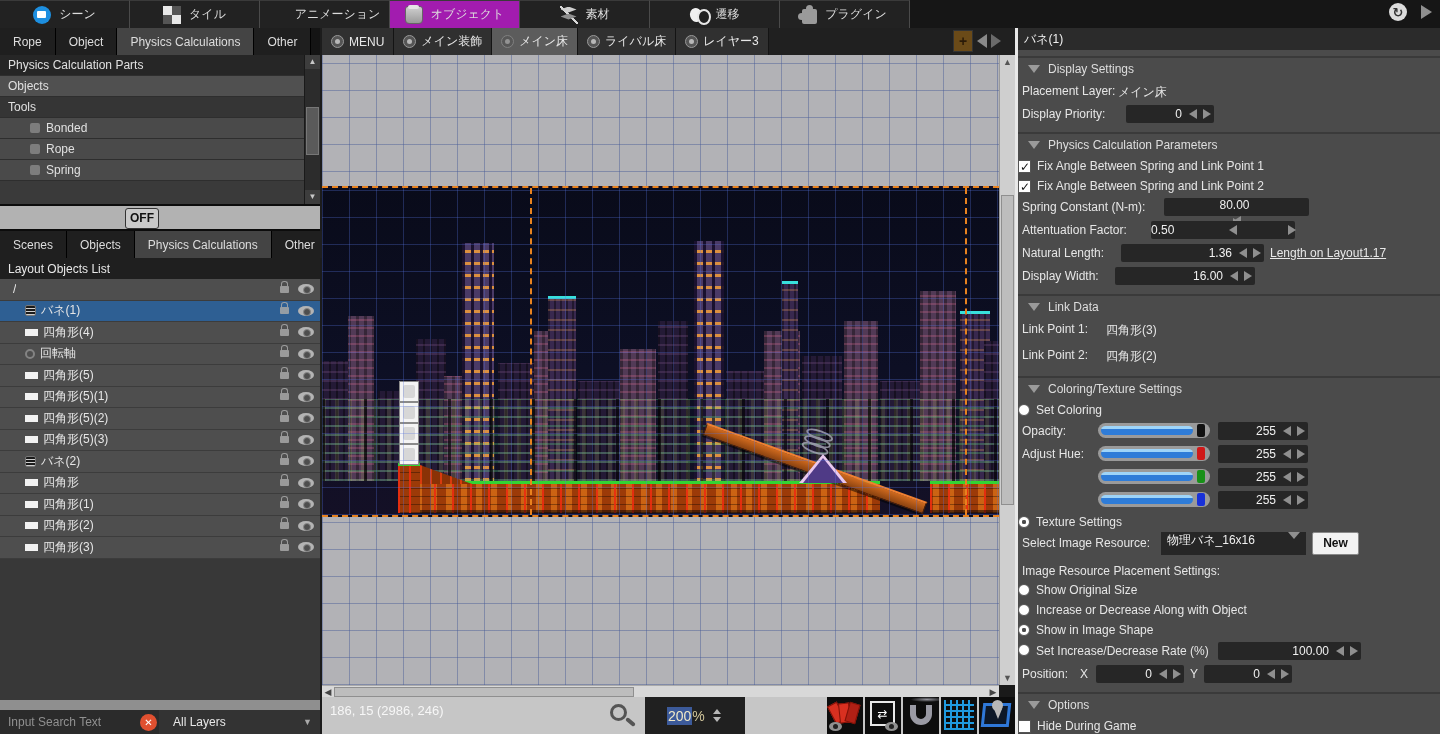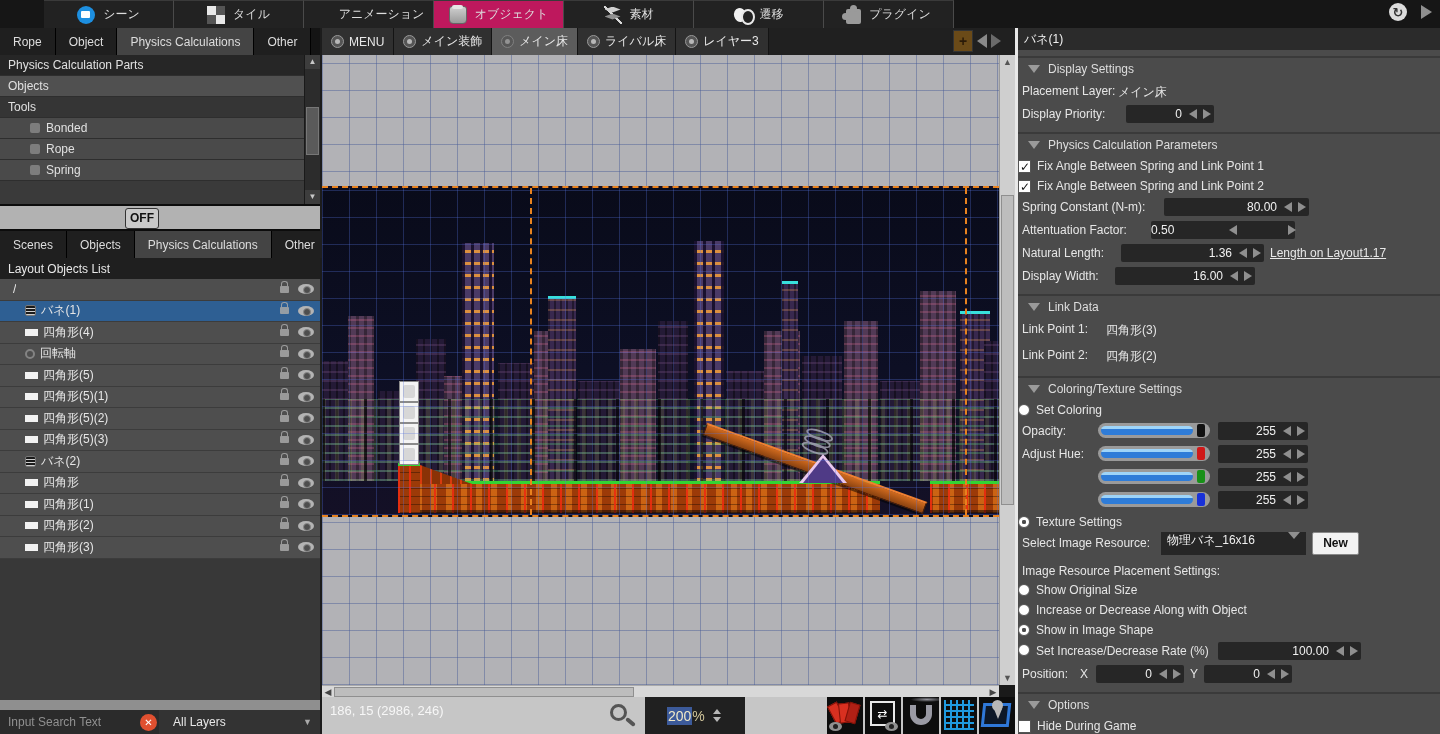--- a/index.html
+++ b/index.html
@@ -4,21 +4,21 @@
 <style>
   * { margin:0; padding:0; box-sizing:border-box; }
   html,body { width:1440px; height:734px; overflow:hidden; background:#1a1a1a;
     font-family:"Liberation Sans","DejaVu Sans",sans-serif; font-size:12px; color:#e6e6e6;
     -webkit-font-smoothing:antialiased; }
 
   
   #topbar { position:absolute; left:0; top:0; width:1440px; height:28px; background:#161616; display:flex; }
   .menu-btn { width:130px; height:28px; display:flex; align-items:center; justify-content:center; gap:8px;
     background:#222; border-right:1px solid #4a4a4a; border-top:1px solid #3a3a3a; color:#ddd; cursor:default; }
-  .menu-btn.active { background:#be185d; }
+  .menu-btn.active { background:#a21caf; }
   .mi { width:18px; height:18px; position:relative; flex:none; }
   .mi-scene { border-radius:50%; background:#1d8fe0; }
   .mi-scene::after { content:""; position:absolute; left:4px; top:5px; width:9px; height:7px; background:#fff; border-radius:1px; }
   .mi-tile { background:#888; }
   .mi-tile::after { content:""; position:absolute; left:0; top:0; width:9px; height:9px; background:#e8e8e8;
     box-shadow:9px 9px 0 #e8e8e8, 9px 0 0 #555, 0 9px 0 #555; }
   .mi-object { background:linear-gradient(#cfcfcf,#9a9a9a); border-radius:3px 3px 4px 4px; border:1px solid #666; }
   .mi-object::before { content:""; position:absolute; left:2px; top:-2px; width:11px; height:4px; background:#e5e5e5; border-radius:2px; }
   .mi-material { background:
     linear-gradient(45deg, transparent 45%, #d8d8d8 45% 55%, transparent 55%); }
@@ -219,21 +219,21 @@
   .link { text-decoration:underline; color:#e8e8e8; }
   .dd { position:absolute; top:0; height:23px; background:#262626; display:flex; align-items:flex-start; padding:0 6px; color:#f0f0f0; }
   .dd .car { margin-left:auto; width:0; height:0; border-left:6px solid transparent; border-right:6px solid transparent; border-top:7px solid #8f8f8f; }
   .btn-new { position:absolute; top:0; width:47px; height:23px; background:#f2f2f2; color:#111; font-weight:bold;
     border:1px solid #888; border-radius:2px; text-align:center; line-height:21px; }
 </style>
 </head>
 <body>
 
 <div id="topbar">
-  <div id="menu-items" style="display: flex; padding-left: 44px;">
+  <div id="menu-items" style="display: flex;">
       <div class="menu-btn">
         <span class="mi mi-scene"></span>
         <span>シーン</span>
       </div>
       <div class="menu-btn">
         <span class="mi mi-tile"></span>
         <span>タイル</span>
       </div>
       <div class="menu-btn">
         <span class="mi mi-animation"></span>
@@ -582,21 +582,21 @@
   <div class="cbrow">
     <span class="cb on"></span>
     <span>Fix Angle Between Spring and Link Point 1</span>
   </div>
   <div class="cbrow">
     <span class="cb on"></span>
     <span>Fix Angle Between Spring and Link Point 2</span>
   </div>
   <div class="irow">
     <span class="lab">Spring Constant (N-m):</span>
-    <div class="nb" style="left:146px;width:145px;">
+    <div class="nb" style="left:146px;width:145px;flex-direction:column;">
       <span class="v">80.00</span>
         <span class="al"></span>
         <span class="ar"></span>
     </div>
   </div>
   <div class="irow">
     <span class="lab">Attentuation Factor:</span>
     <div class="nb" style="left:133px;width:144px;gap:48px;">
       <span class="v">0.50</span>
         <span class="al"></span>

